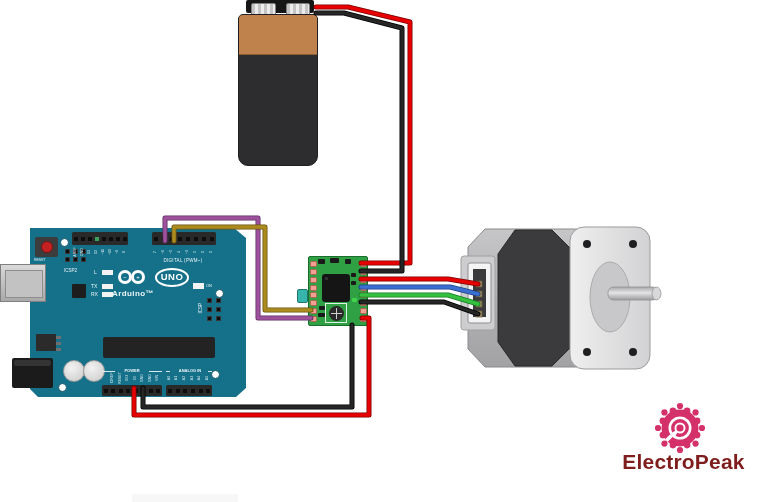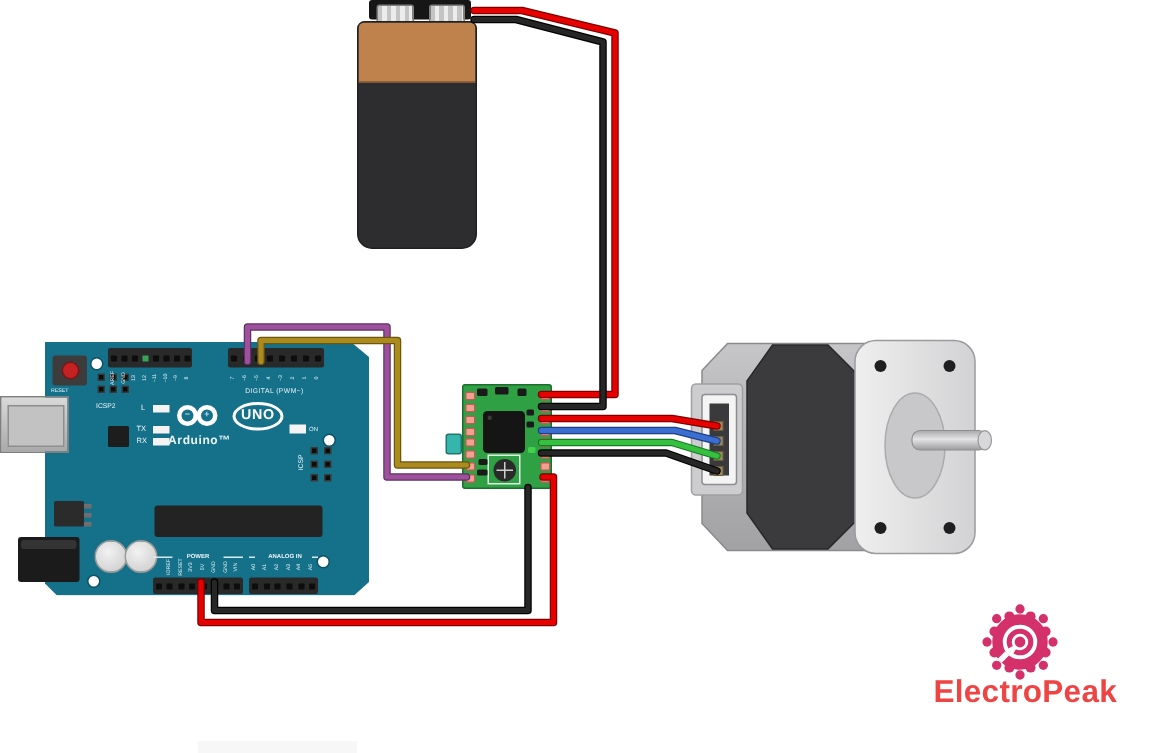--- a/index.html
+++ b/index.html
@@ -305,17 +305,17 @@
         <circle cx="8" cy="25.999999999999996" r="3.1"></circle>
         <circle cx="12.908228648541193" cy="33.07964349875416" r="3.3"></circle>
         <circle cx="14.443650813895951" cy="41.55634918610404" r="3.1"></circle>
         <circle cx="22.920356501245827" cy="43.0917713514588" r="3.3"></circle>
         <circle cx="29.999999999999996" cy="48" r="3.1"></circle>
         <circle cx="37.079643498754166" cy="43.0917713514588" r="3.3"></circle>
         <circle cx="45.55634918610404" cy="41.55634918610405" r="3.1"></circle>
         <circle cx="47.0917713514588" cy="33.07964349875417" r="3.3"></circle>
       </g>
   </svg>
-  <div class="abs" style="left:616px;top:450px;width:135px;text-align:center;z-index:4;color:#ef4444;
+  <div class="abs" style="left:616px;top:450px;width:135px;text-align:center;z-index:4;color:#7f1d1d;
               font-size:21px;font-weight:bold;letter-spacing:.2px;font-family:'Liberation Sans',sans-serif;">ElectroPeak</div>
 
   <div class="abs" style="left:132px;top:494px;width:106px;height:8px;background:#f7f7f7;z-index:0;"></div>
 </div>
 
 </body></html>

